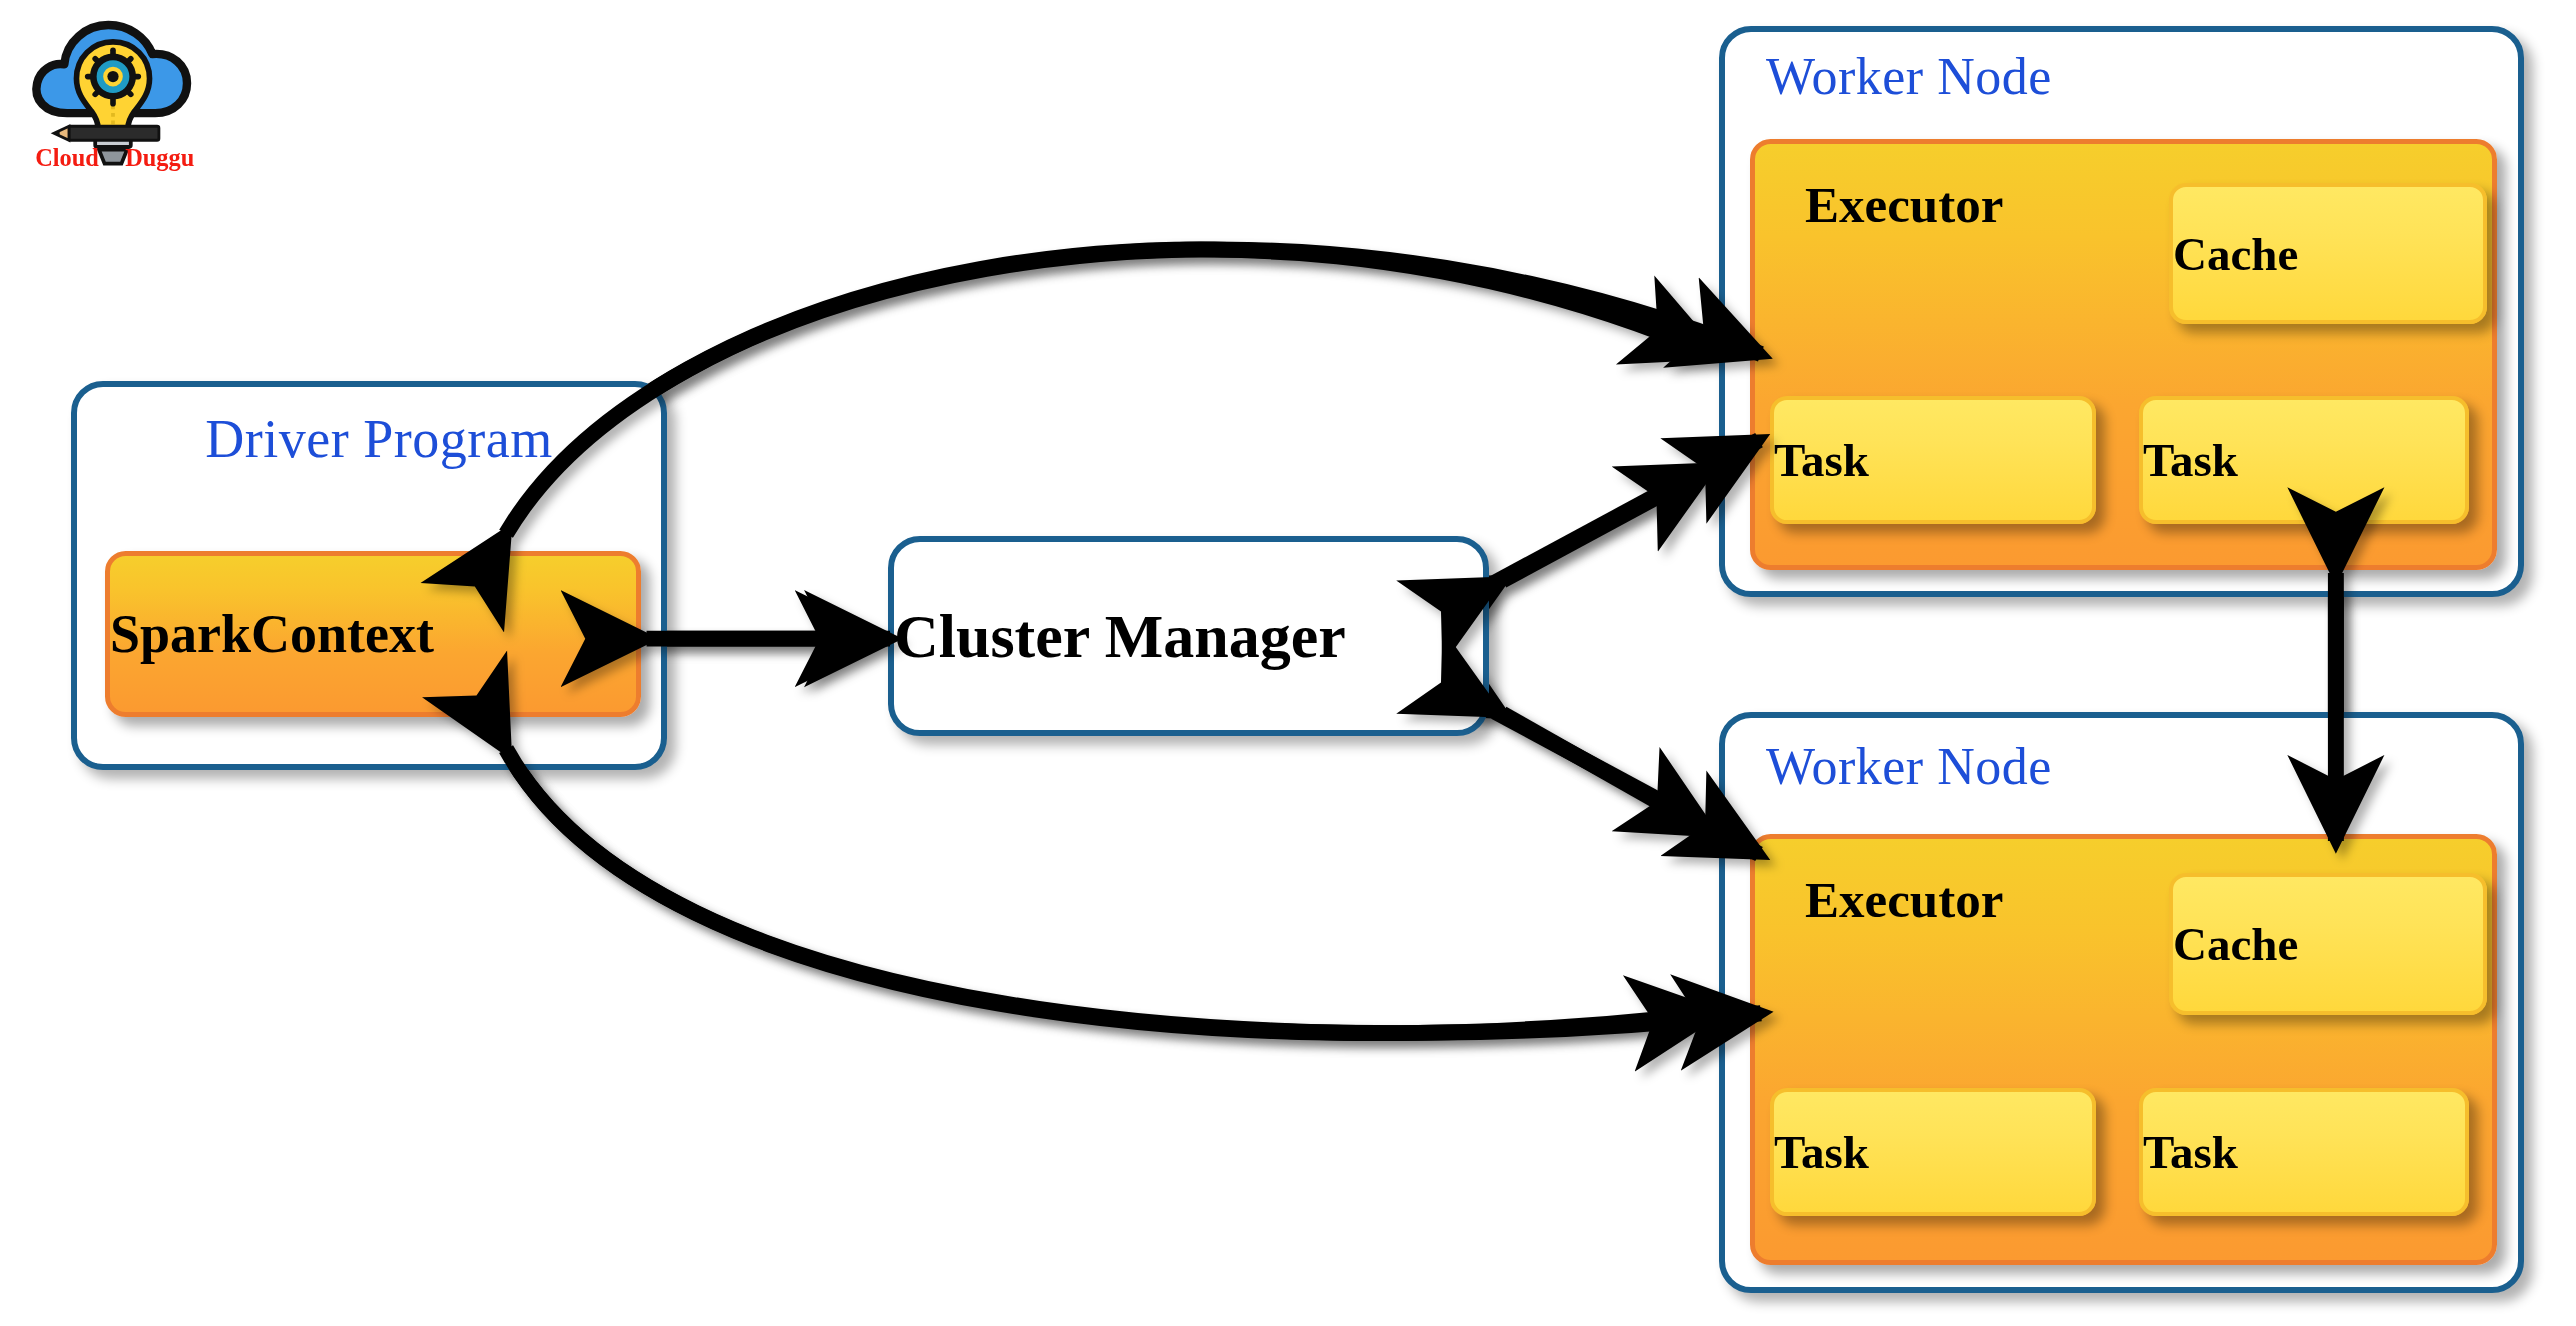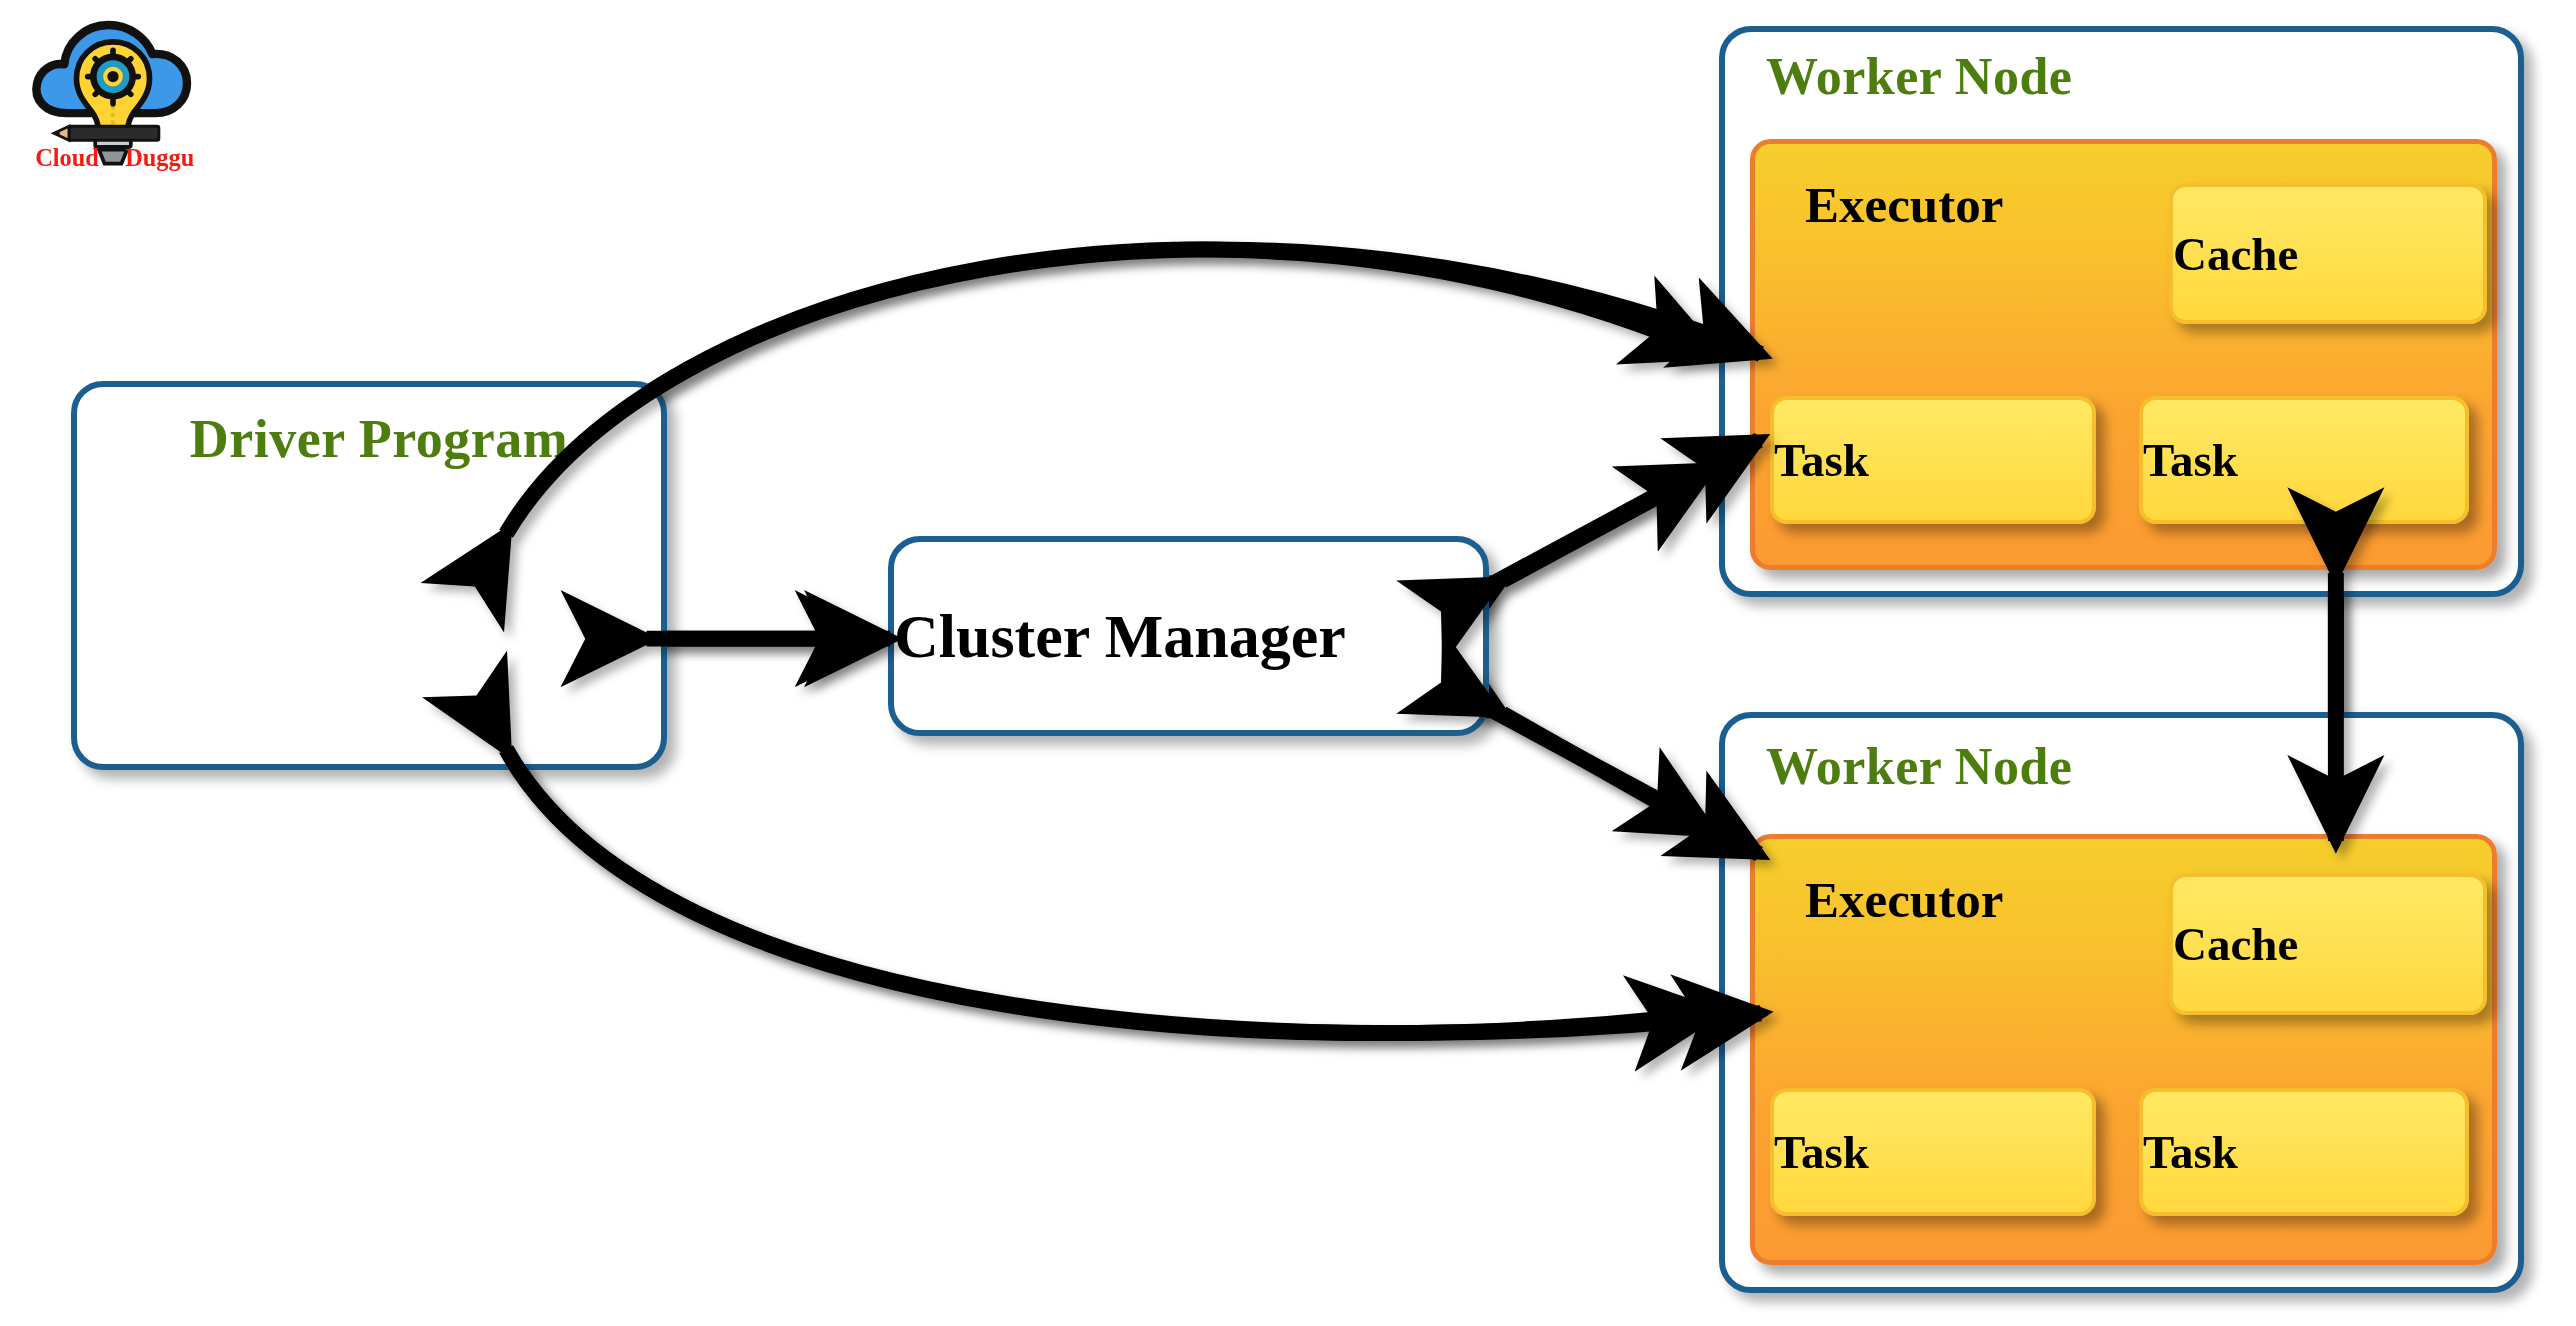--- a/index.html
+++ b/index.html
@@ -32,22 +32,22 @@
   .node-box {
     position: absolute;
     box-sizing: border-box;
     border: 6.6px solid #1a5f8f;
     border-radius: 32px;
     background: #ffffff;
     box-shadow: 8.4px 8.4px 11.2px rgba(0,0,0,0.30);
   }
   .node-title {
     position: absolute;
-    font-weight: bold;
-    color: #4d7c0f;
+    font-weight: normal;
+    color: #1d4ed8;
     white-space: nowrap;
     letter-spacing: 0.5px;
   }
 
   .orange-box {
     position: absolute;
     box-sizing: border-box;
     border: 5.6px solid #ED7D2E;
     border-radius: 20.6px;
     background: linear-gradient(to bottom, #F6CE2C 0%, #F9C32C 22%, #FBA630 62%, #FB9A30 100%);
@@ -174,20 +174,23 @@
       <path d="M 540 800 C 700 1090, 1350 1140, 1830 1082"></path>
 
         Worker Node 2 (vertical) --&gt;
       <path d="M 2494 628 L 2494 886"></path>
     </g>
   </svg>
 
   <div class="node-box" style="left:71px; top:381px; width:596px; height:389px;">
     <div class="node-title t-driver" style="left:0; right:0; top:20.6px; text-align:center;">Driver Program</div>
   </div>
+  <div class="orange-box" style="left:105px; top:551px; width:536px; height:166px;">
+    <div class="centered-label t-spark">SparkContext</div>
+  </div>
 
   <div class="node-box" style="left:888px; top:536px; width:601px; height:200px;">
     <div class="centered-label t-cluster">Cluster Manager</div>
   </div>
 
   <div class="node-box" style="left:1719px; top:26px; width:805px; height:571px;">
     <div class="node-title t-worker" style="left:41px; top:15px;">Worker Node</div>
   </div>
 
   <div class="orange-box" style="left:1750px; top:139px; width:747px; height:431px;">

